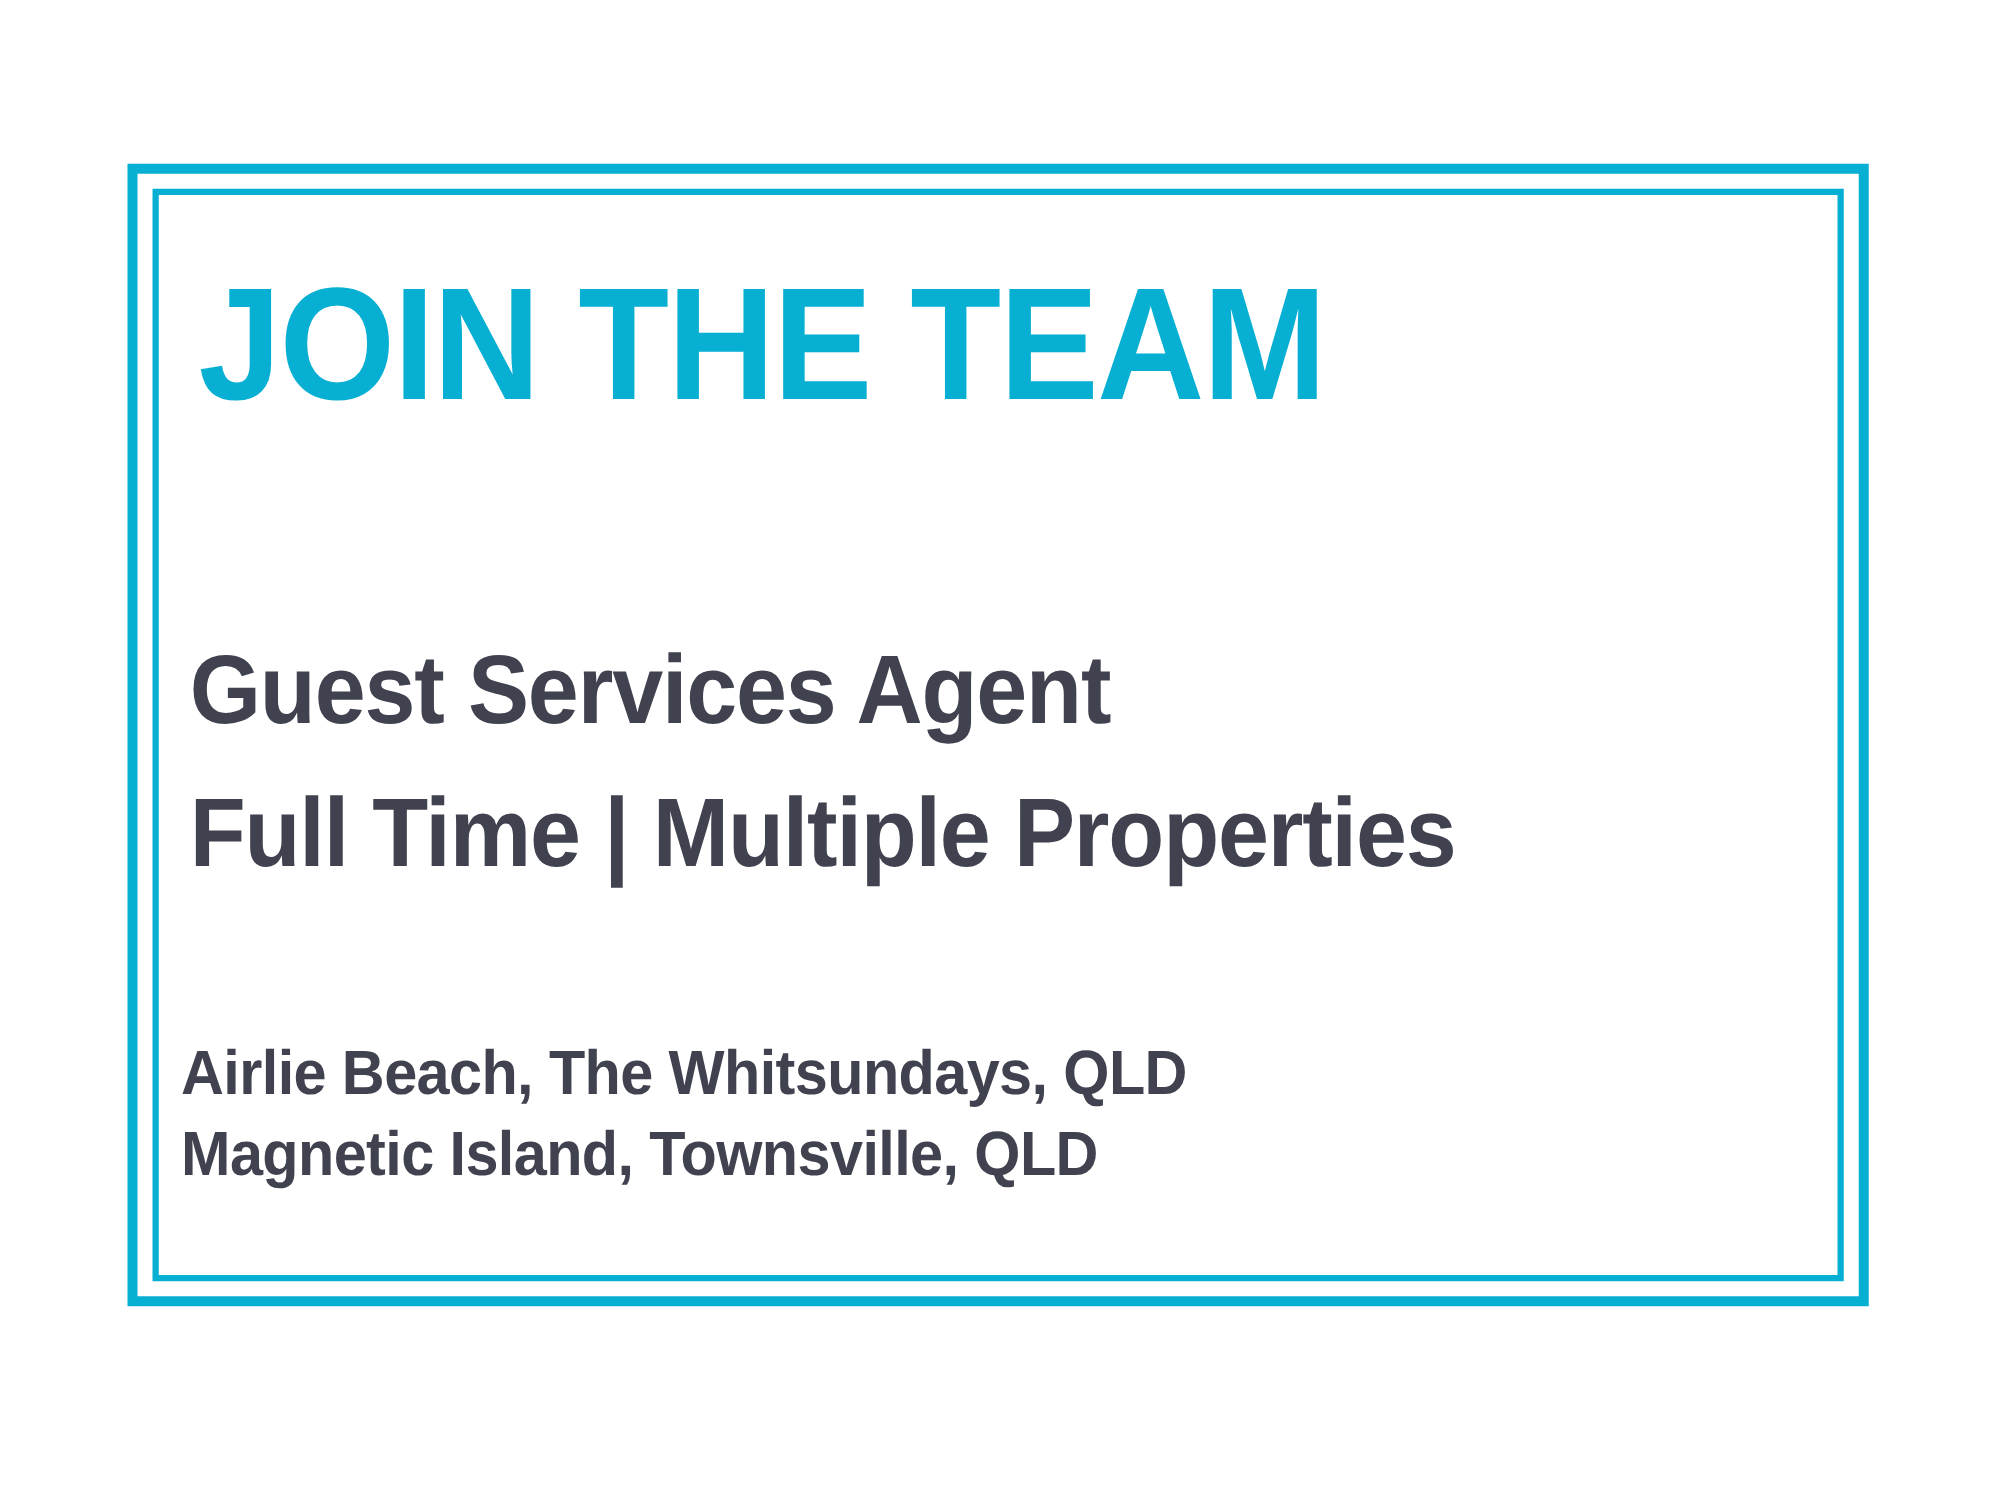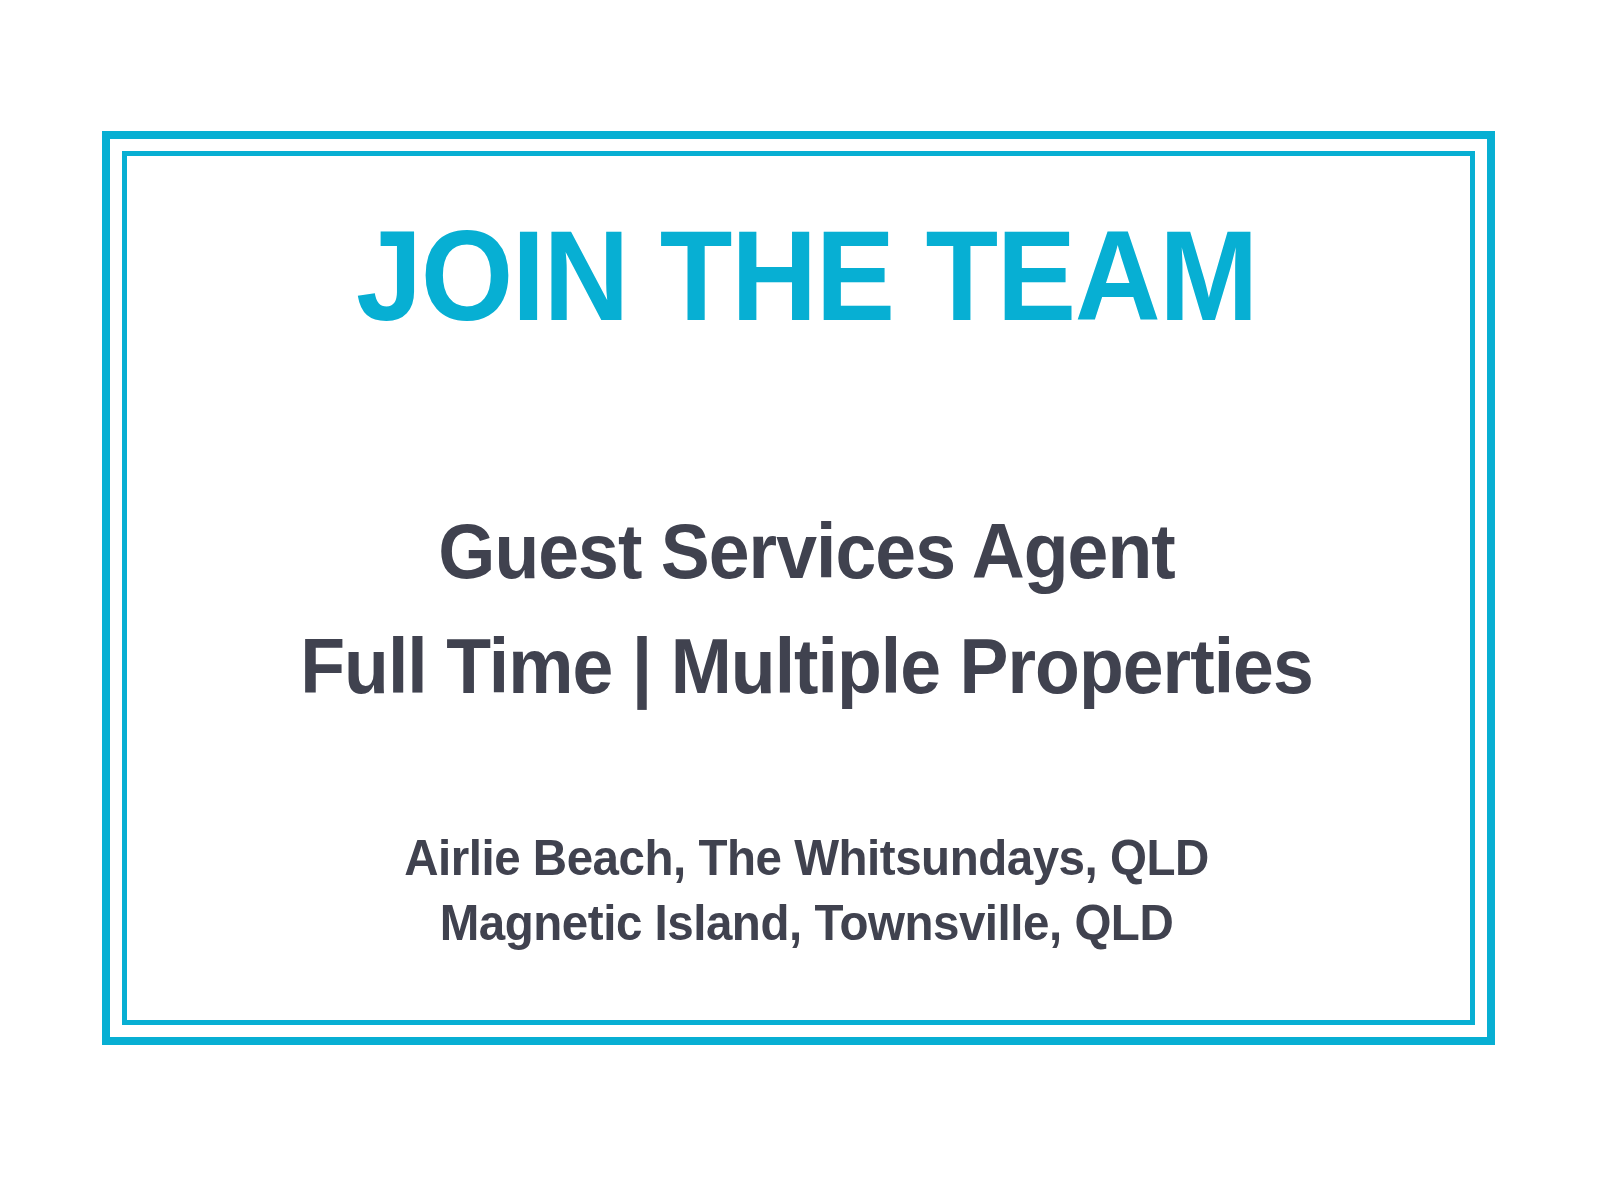--- a/index.html
+++ b/index.html
@@ -47,21 +47,21 @@
     background: transparent;
   }
 
   .content {
     position: absolute;
     left: 0;
     top: 0;
     width: 1393px;
     height: 914px;
     box-sizing: border-box;
-    text-align: center;
+    text-align: left;
   }
 
   .headline {
     position: absolute;
     left: 0;
     right: 0;
     top: 73px;
     font-size: 128px;
     line-height: 1.0;
     font-weight: 700;

